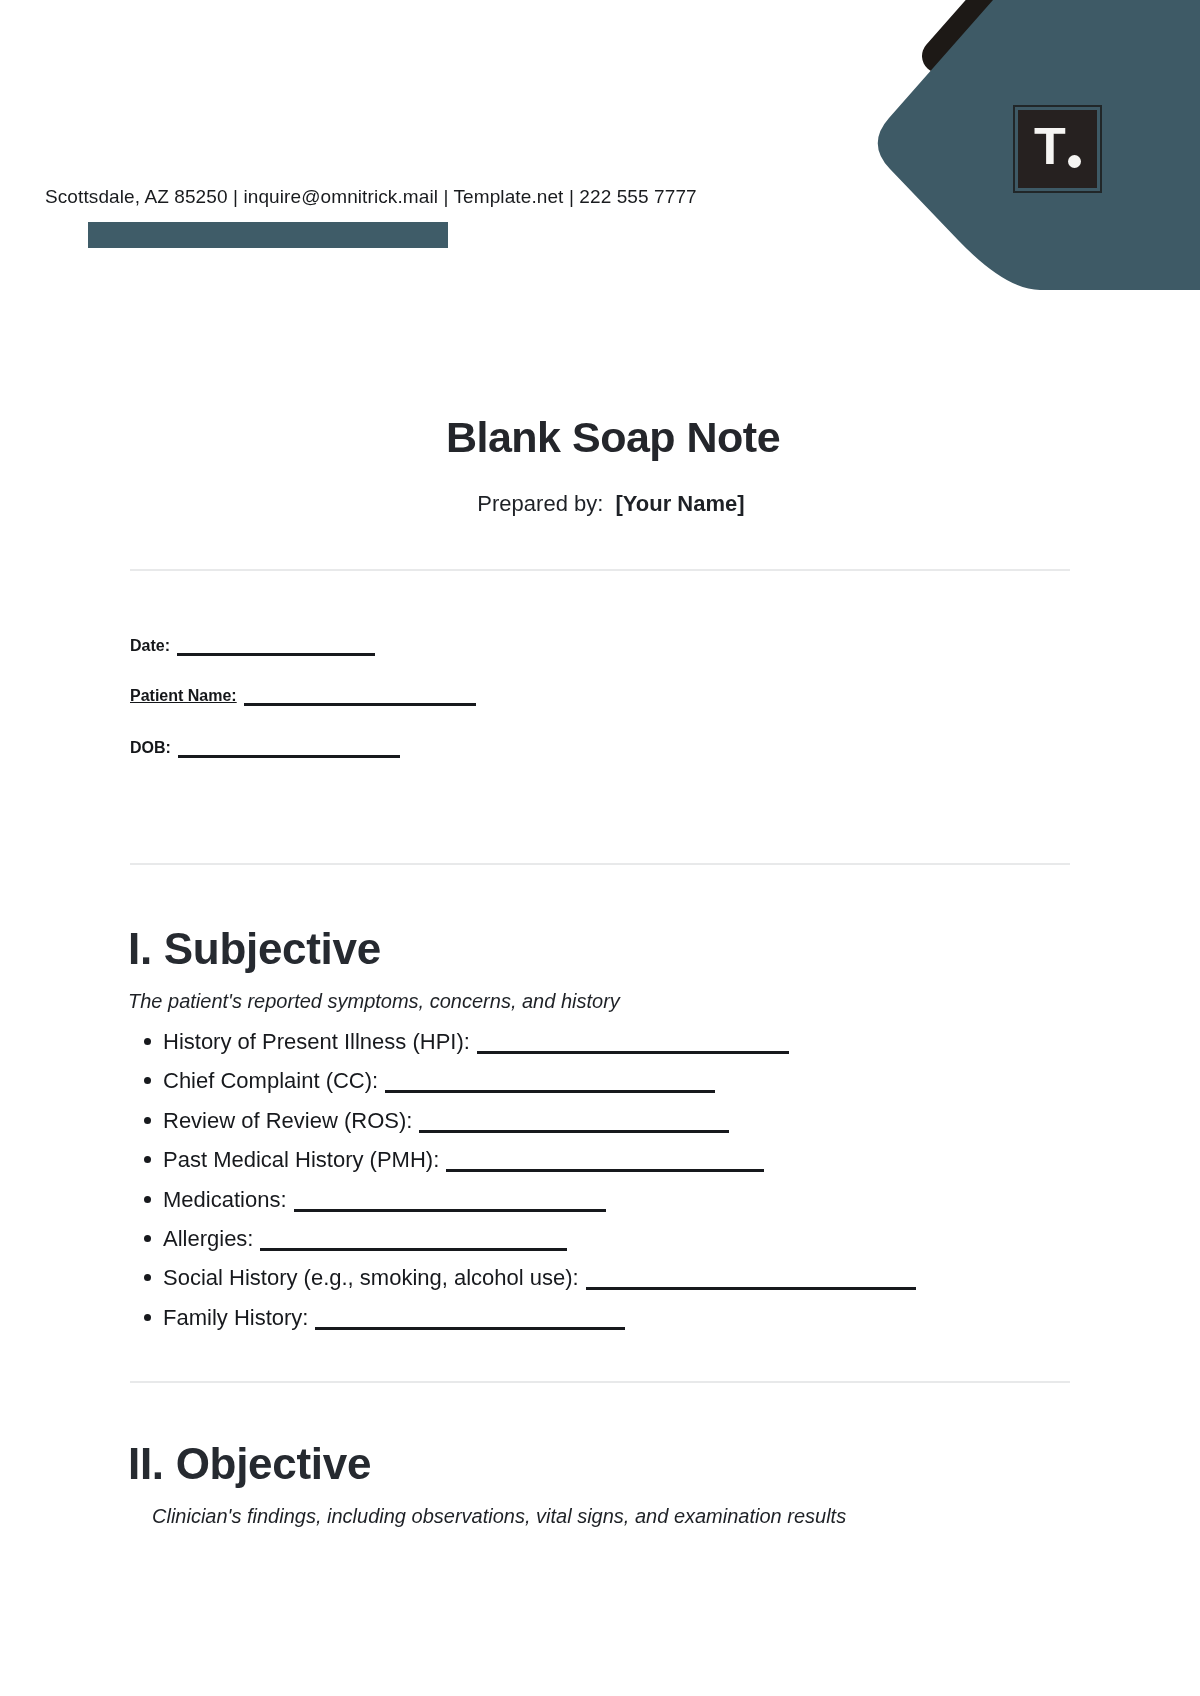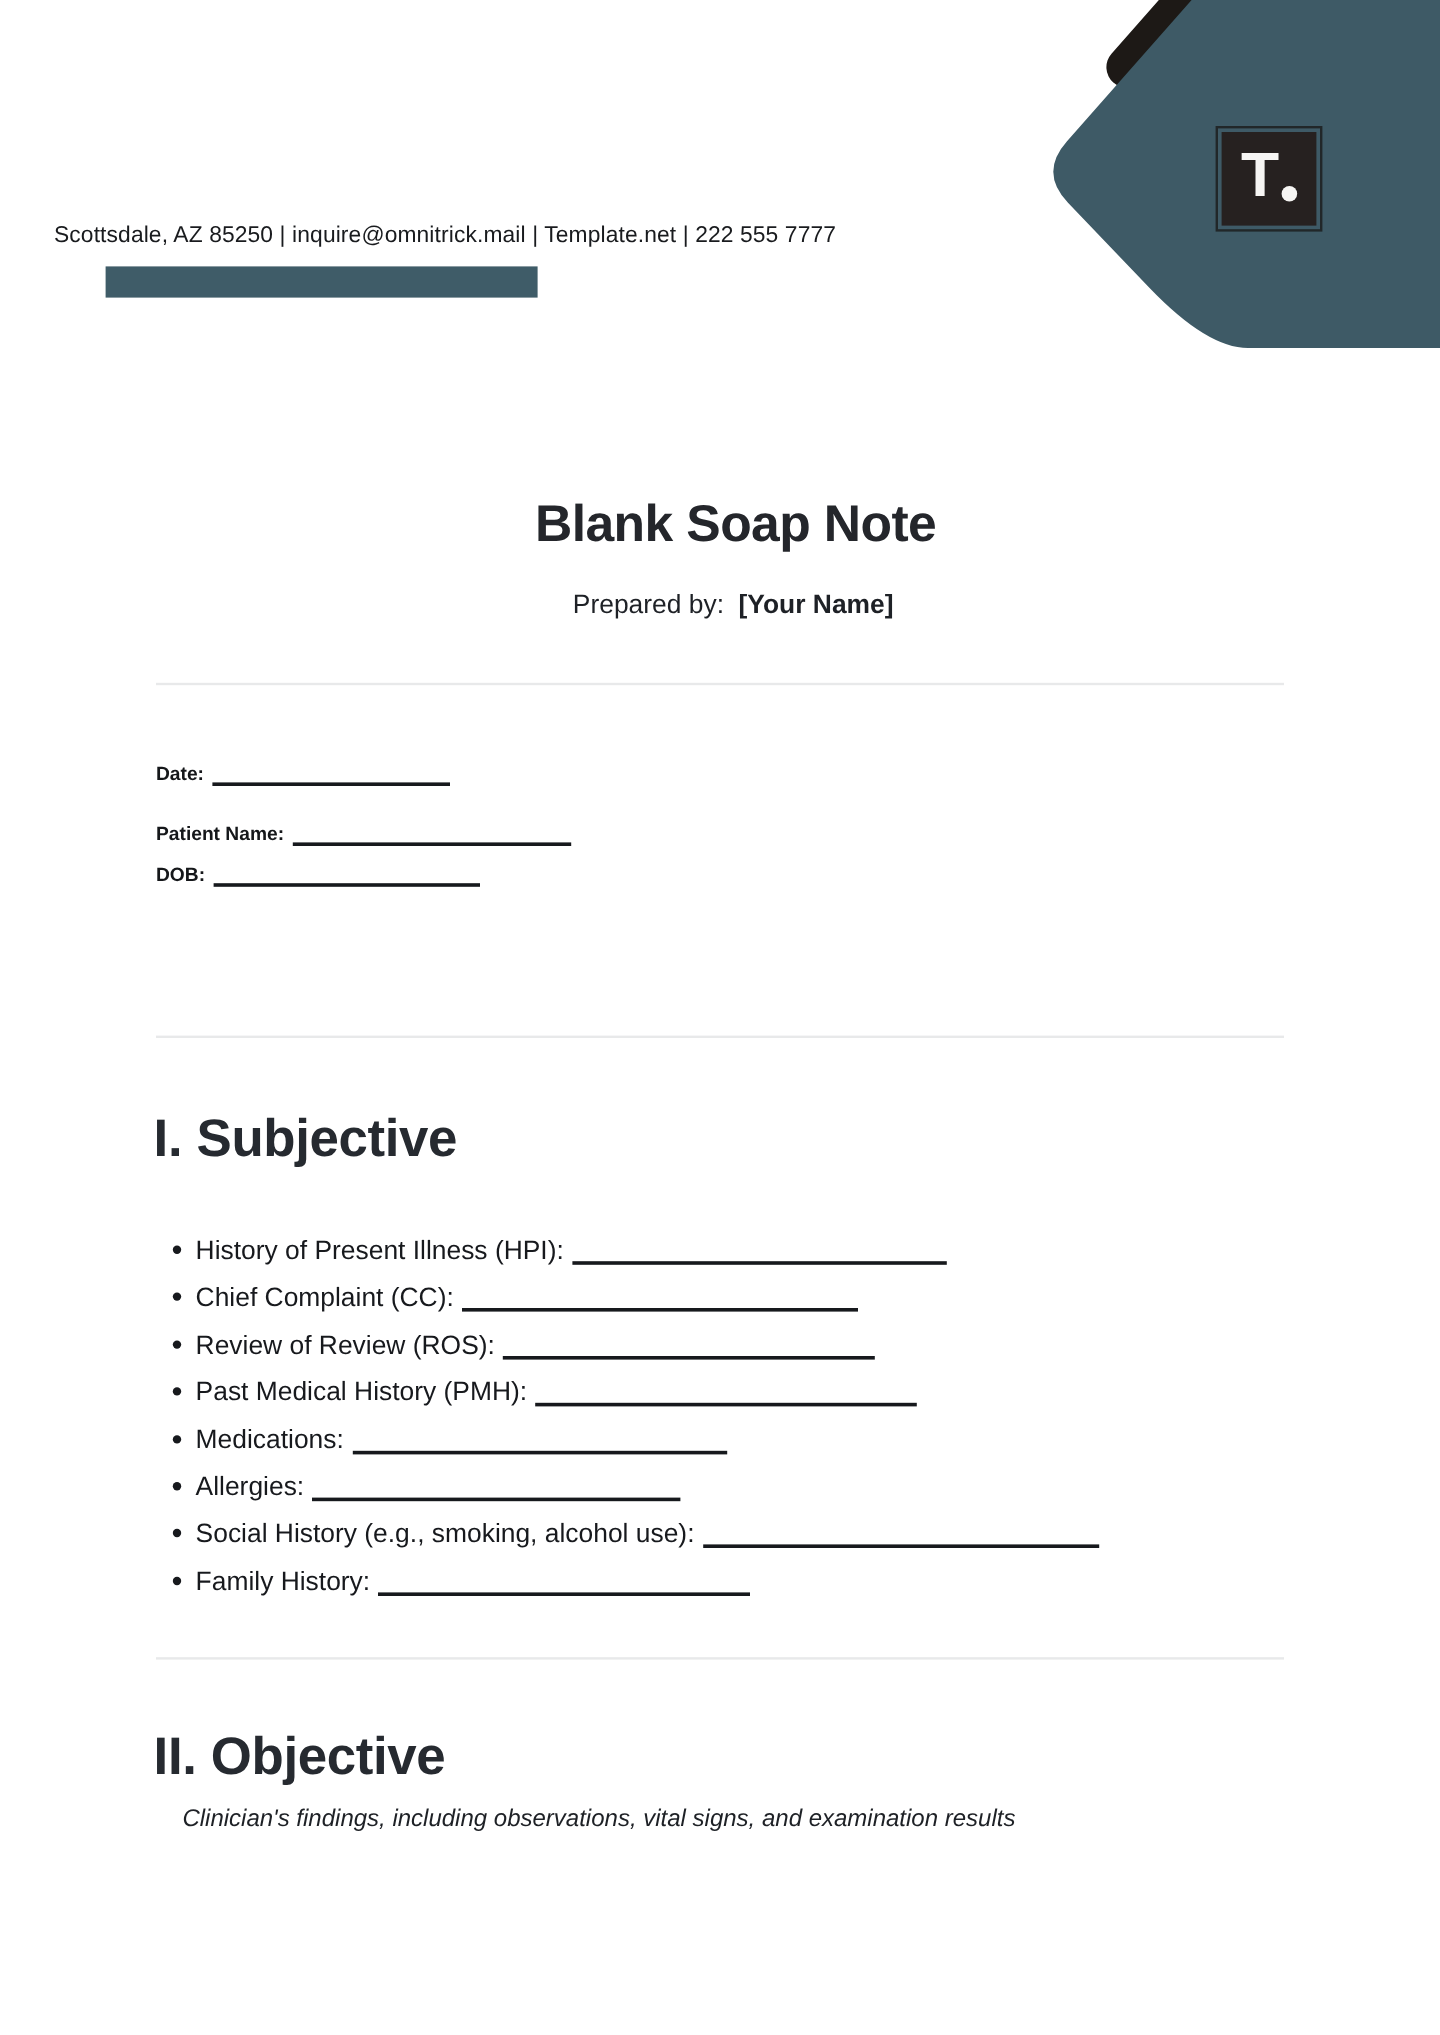--- a/index.html
+++ b/index.html
@@ -49,21 +49,21 @@
   .divider{position:absolute;left:130px;width:940px;height:2px;background:#e8e9ea;}
   .divider-1{top:569px;}
   .divider-2{top:863px;}
   .divider-3{top:1381px;}
 
   
   .form-row{
     position:absolute;left:130px;font-size:16px;font-weight:bold;color:#15171a;
     line-height:21px;white-space:nowrap;
   }
-  .row-0{top:635px;} .row-1{top:685px;} .row-2{top:719px;} .row-3{top:790px;}
+  .row-0{top:635px;} .row-1{top:685px;text-decoration:underline;} .row-2{top:737px;} .row-3{top:790px;}
   .blank{
     display:inline-block;height:3px;background:#17191d;vertical-align:-5px;margin-left:7px;
   }
   .row-0 .blank{width:198px;} .row-1 .blank{width:232px;}
   .row-2 .blank{width:222px;} .row-3 .blank{width:200px;}
 
   
   .section-heading{
     position:absolute;left:128px;font-size:44px;font-weight:bold;color:#262a30;
     line-height:1.1;letter-spacing:-.3px;
@@ -129,20 +129,21 @@
   <div class="form-row row-1">
     <span>Patient Name:</span><span class="blank"></span>
   </div>
   <div class="form-row row-2">
     <span>DOB:</span><span class="blank"></span>
   </div>
 
   <div class="divider divider-2"></div>
 
   <div class="section-heading heading-1">I. Subjective</div>
+  <div class="section-desc desc-1">The patient's reported symptoms, concerns, and history</div>
 
   <ul class="bullet-list">
     <li>
       <span>History of Present Illness (HPI):</span><span class="blank"></span>
     </li>
     <li>
       <span>Chief Complaint (CC):</span><span class="blank"></span>
     </li>
     <li>
       <span>Review of Review (ROS):</span><span class="blank"></span>

